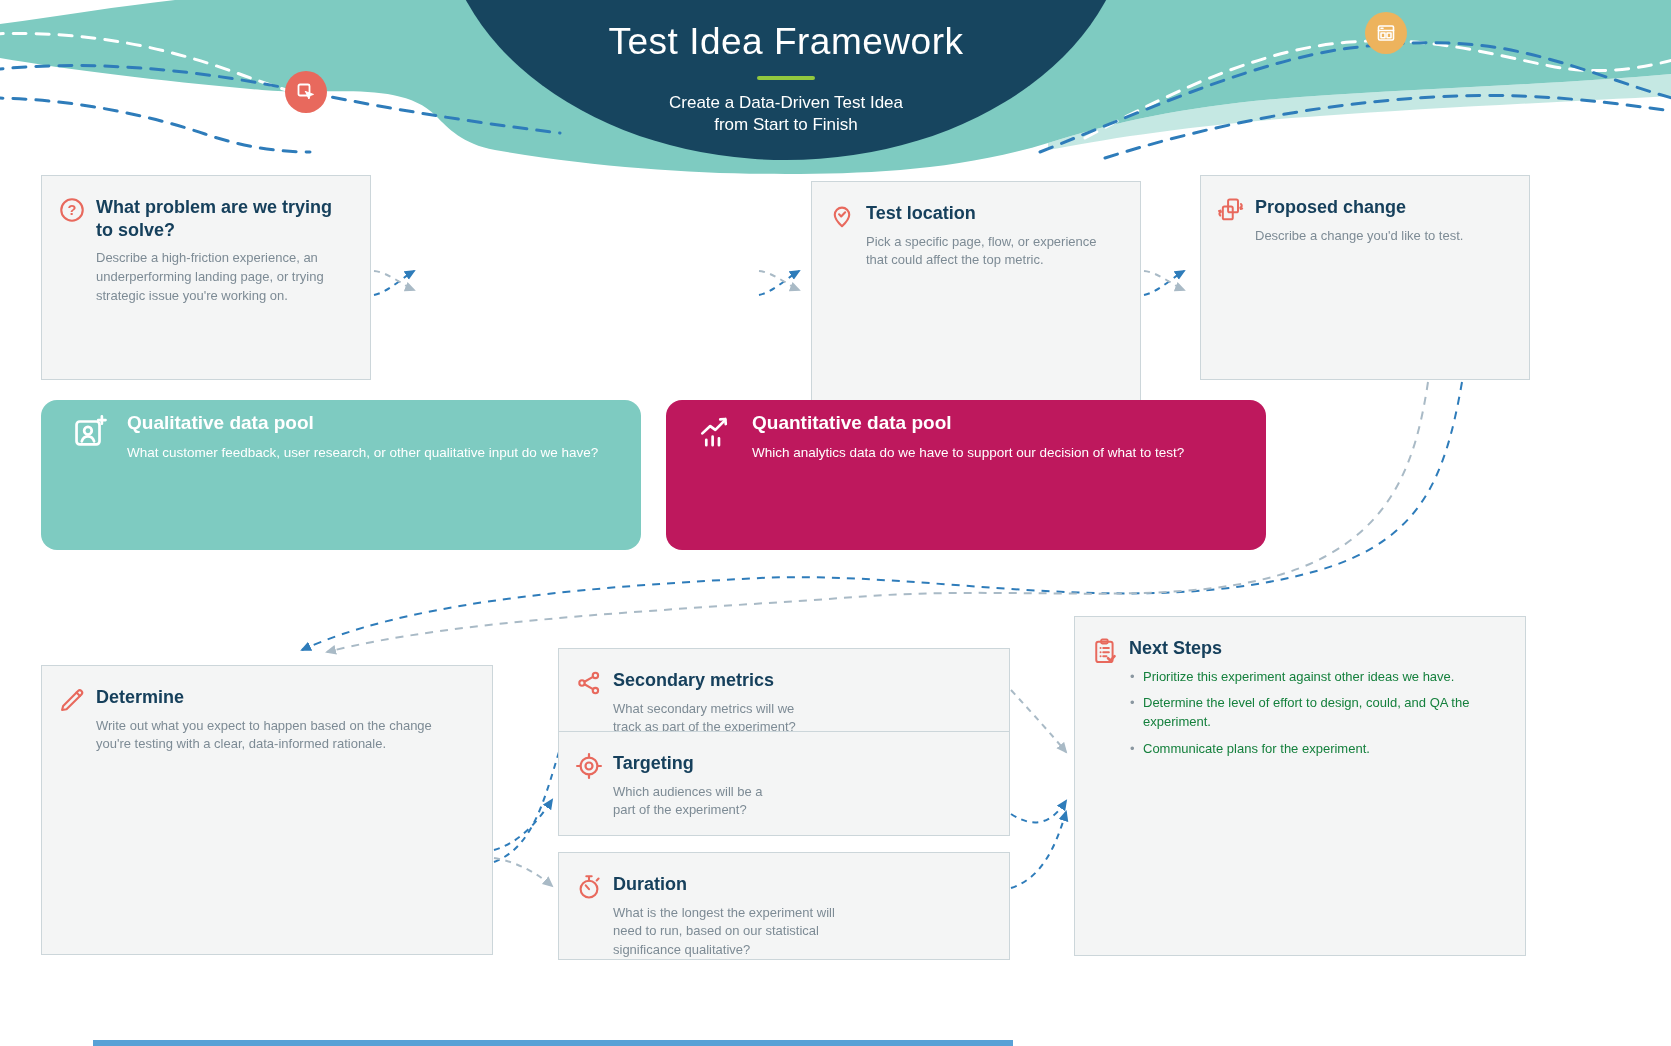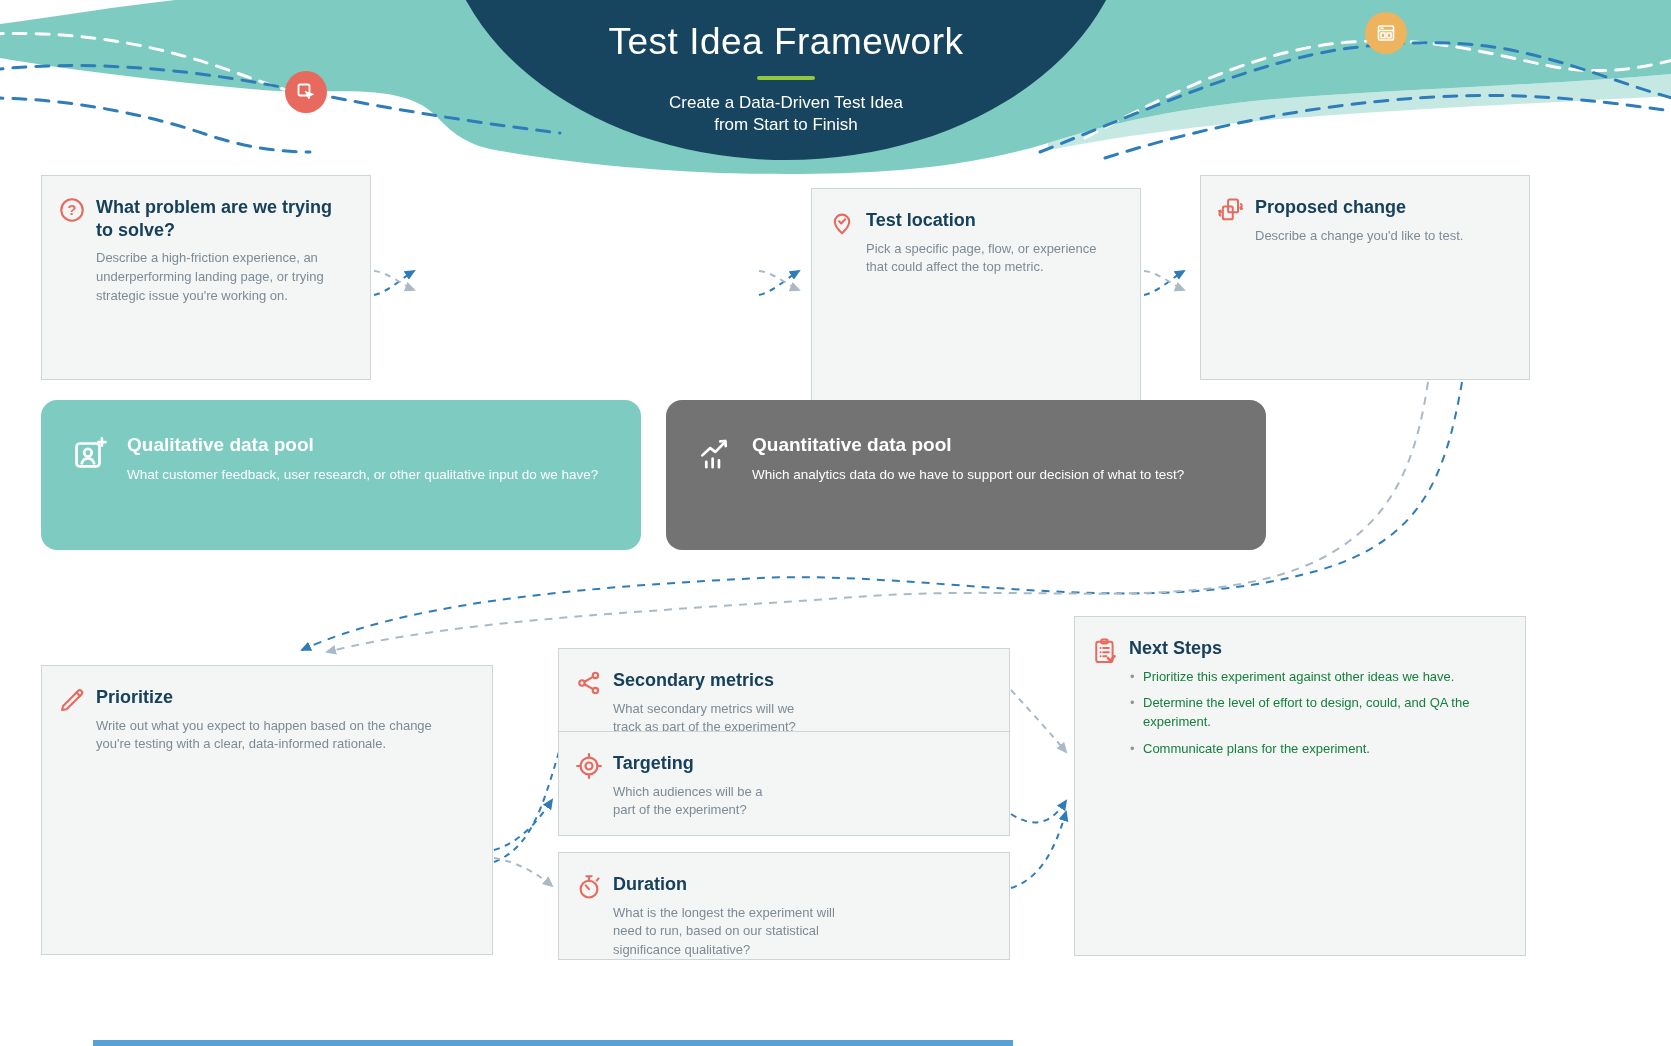--- a/index.html
+++ b/index.html
@@ -25,28 +25,28 @@
     position:absolute;z-index:2;background:#f4f5f5;border:1px solid #ccd6da;
     box-sizing:border-box;padding:20px 16px;display:flex;gap:10px;align-items:flex-start;
   }
   .cicon{flex:0 0 28px;}
   .cicon svg{width:28px;height:28px;display:block;}
   .card h3{margin:0 0 8px 0;font-size:18px;font-weight:700;color:#16405c;line-height:1.25;}
   .card p{margin:0;font-size:13px;line-height:1.45;color:#7d8b95;}
   
   .pool{
     position:absolute;z-index:2;border-radius:16px;box-sizing:border-box;
-    padding:34px 30px;display:flex;gap:16px;align-items:flex-start;color:#fff;
+    padding:12px 30px;display:flex;gap:16px;align-items:flex-start;color:#fff;
   }
   .pool .picon{flex:0 0 40px;}
   .pool .picon svg{width:38px;height:38px;display:block;}
   .pool h3{margin:0 0 8px 0;font-size:19px;font-weight:700;line-height:1.2;color:#fff;}
   .pool p{margin:0;font-size:13.5px;line-height:1.45;color:#fff;}
   #pool-qual{left:41px;top:400px;width:600px;height:150px;background:#7ecbc1;}
-  #pool-quant{left:666px;top:400px;width:600px;height:150px;background:#737373;}
+  #pool-quant{left:666px;top:400px;width:600px;height:150px;background:#be185d;}
   
   .bullets{list-style:none;margin:4px 0 0 0;padding:0;}
   .bullets li{position:relative;padding-left:14px;margin-bottom:8px;font-size:13px;line-height:1.45;color:#15803d;}
   .bullets li::before{content:"\2022";position:absolute;left:1px;top:0;color:#8a97a0;}
   
   #bottom-bar{position:absolute;left:93px;top:1040px;width:920px;height:6px;background:#58a1d6;z-index:2;}
 </style>
 </head>
 <body>
 
@@ -129,21 +129,21 @@
           <text x="12" y="16.2" text-anchor="middle" font-size="12.5" font-weight="bold" fill="#e8695d" font-family="Liberation Sans, sans-serif">?</text>
         </svg>
     </span>
     <div class="ctext">
       <h3 style="max-width:240px">What problem are we trying to solve?</h3>
       <p style="max-width:252px">Describe a high-friction experience, an underperforming landing page, or trying strategic issue you're working on.</p>
     </div>
   </div>
 
 
-  <div class="card" style="left:811px;top:188px;width:330px;height:234px">
+  <div class="card" style="left:811px;top:181px;width:330px;height:234px">
     <span class="cicon">
       <svg viewBox="0 0 24 24" fill="none" stroke="#e8695d" stroke-width="1.8" stroke-linecap="round" stroke-linejoin="round">
           <path d="M12 20.8C8.4 17.5 5.8 14.4 5.8 11a6.2 6.2 0 1112.4 0c0 3.4-2.6 6.5-6.2 9.8z"></path>
           <path d="M9.5 10.6l1.8 1.8 3.4-3.6"></path>
         </svg>
     </span>
     <div class="ctext">
       <h3>Test location</h3>
       <p style="max-width:245px">Pick a specific page, flow, or experience that could affect the top metric.</p>
     </div>
@@ -196,21 +196,21 @@
   </div>
 
   <div class="card" style="left:41px;top:665px;width:452px;height:290px">
     <span class="cicon">
       <svg viewBox="0 0 24 24" fill="none" stroke="#e8695d" stroke-width="1.8" stroke-linecap="round" stroke-linejoin="round">
           <path d="M3.5 20.5l.9-3.4L17.2 4.3a2.05 2.05 0 012.9 2.9L7.3 20l-3.8.5z"></path>
           <path d="M15.9 5.6l2.9 2.9"></path>
         </svg>
     </span>
     <div class="ctext">
-      <h3>Prioritize</h3>
+      <h3>Determine</h3>
       <p style="max-width:348px">Write out what you expect to happen based on the change you're testing with a clear, data-informed rationale.</p>
     </div>
   </div>
 
   <div class="card" style="left:558px;top:648px;width:452px;height:102px">
     <span class="cicon">
       <svg viewBox="0 0 24 24" fill="none" stroke="#e8695d" stroke-width="1.8" stroke-linecap="round" stroke-linejoin="round">
           <circle cx="6" cy="12" r="2.3"></circle>
           <circle cx="17.5" cy="5.5" r="2.3"></circle>
           <circle cx="17.5" cy="18.5" r="2.3"></circle>

